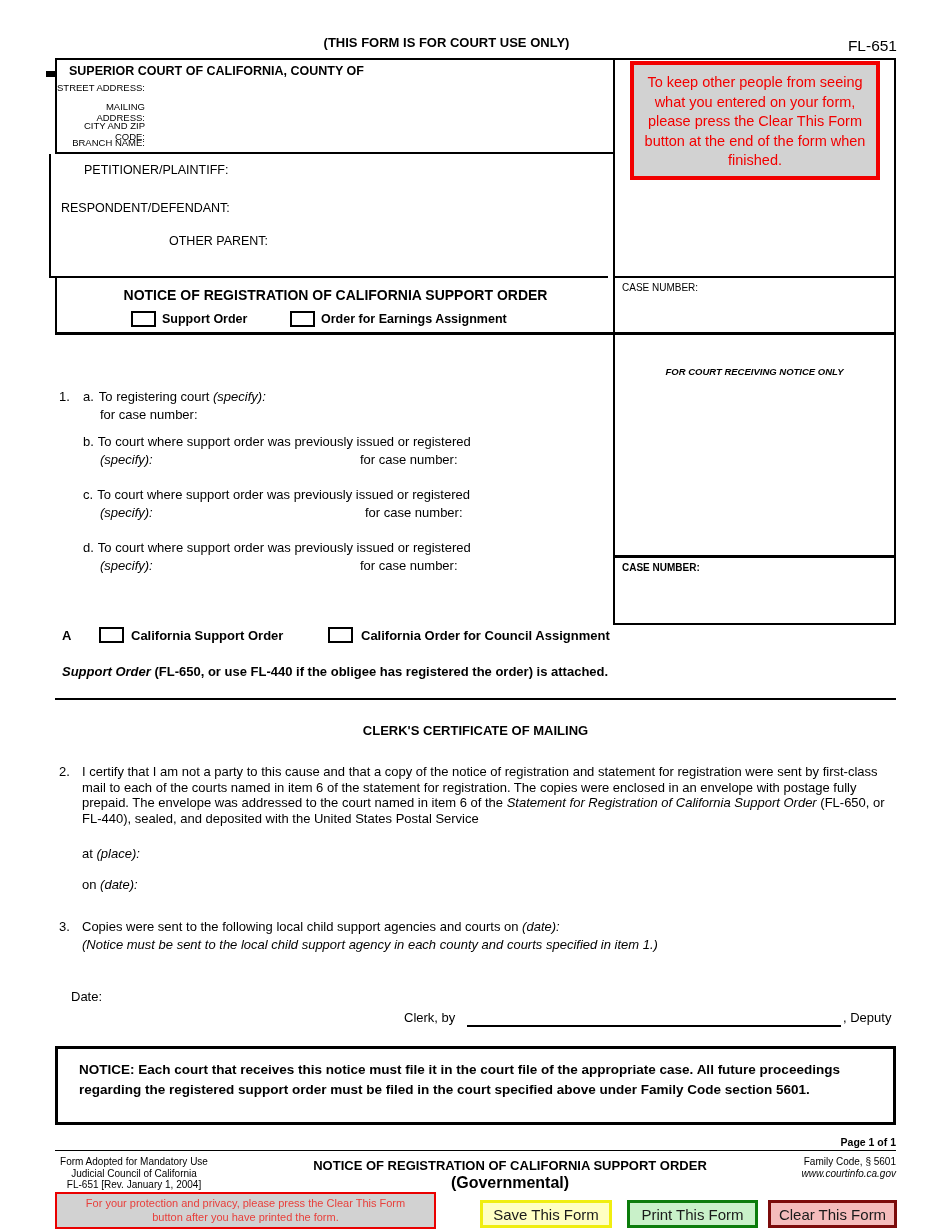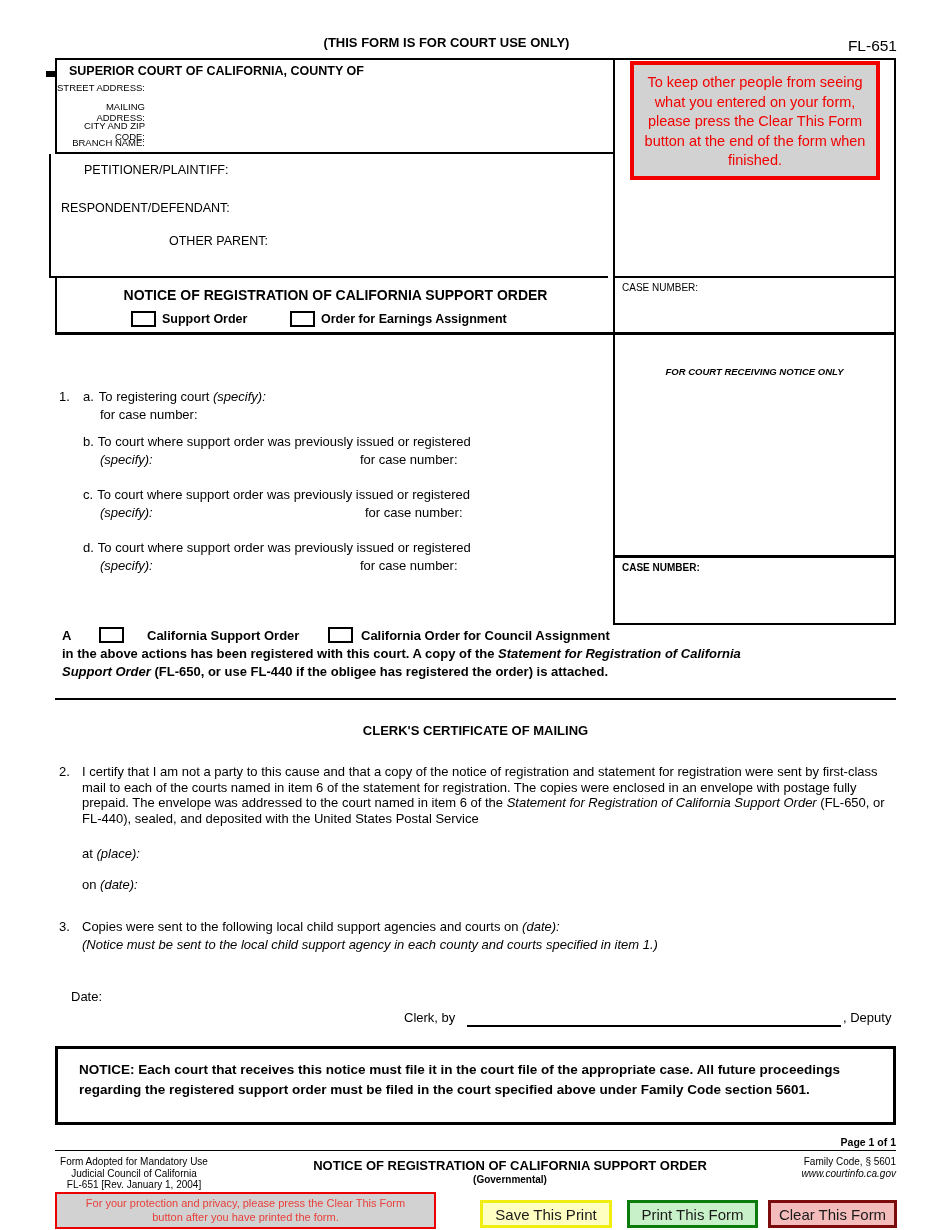--- a/index.html
+++ b/index.html
@@ -110,26 +110,23 @@
   <div class="abs t13" style="left:365px;top:505px;">for case number:</div>
 
   <div class="abs t13" style="left:83px;top:540px;">
     <span style="padding-right:4px;">d.</span><span>To court where support order was previously issued or registered</span>
   </div>
   <div class="abs t13 i" style="left:100px;top:558px;">(specify):</div>
   <div class="abs t13" style="left:360px;top:558px;">for case number:</div>
 
   <div class="abs t13 b" style="left:62px;top:628px;">A</div>
   <div class="cb" style="left:99px;top:627px;width:25px;height:16px;"></div>
-  <div class="abs t13 b" style="left:131px;top:628px;margin-left:16px;">California Support Order</div>
+  <div class="abs t13 b" style="left:131px;top:628px;">California Support Order</div>
   <div class="cb" style="left:328px;top:627px;width:25px;height:16px;"></div>
   <div class="abs t13 b" style="left:361px;top:628px;">California Order for Council Assignment</div>
-  <div class="abs t13" style="left:62px;top:646px;width:800px;">
-    <span class="b">in the above actions has been registered with this court. A copy of the </span><span class="bi">Statement for Registration of California</span>
-  </div>
   <div class="abs t13" style="left:62px;top:664px;width:800px;">
     <span class="bi">Support Order</span><span class="b"> (FL-650, or use FL-440 if the obligee has registered the order) is attached.</span>
   </div>
 
   <div class="rule" style="left:55px;top:698px;width:841px;"></div>
 
   <div class="abs b" style="left:55px;top:723px;width:841px;text-align:center;font-size:13px;">CLERK'S CERTIFICATE OF MAILING</div>
 
   <div class="abs t13" style="left:59px;top:764px;">2.</div>
   <div class="abs" style="left:82px;top:764px;width:816px;font-size:13px;line-height:15.7px;">
@@ -160,29 +157,29 @@
   <div class="abs b" style="left:700px;top:1136px;width:196px;text-align:right;font-size:10.5px;">Page 1 of 1</div>
   <div class="rule" style="left:55px;top:1150px;width:841px;border-top-width:1.5px;"></div>
 
   <div class="abs foot-small" style="left:44px;top:1156px;width:180px;text-align:center;">
     <div>Form Adopted for Mandatory Use</div>
     <div>Judicial Council of California</div>
     <div>FL-651 [Rev. January 1, 2004]</div>
   </div>
 
   <div class="abs b" style="left:240px;top:1158px;width:540px;text-align:center;font-size:13px;">NOTICE OF REGISTRATION OF CALIFORNIA SUPPORT ORDER</div>
-  <div class="abs b" style="left:240px;top:1174px;width:540px;text-align:center;font-size:10px;">(Governmental)</div>
+  <div class="abs b" style="left:240px;top:1174px;width:540px;text-align:center;font-size:16px;">(Governmental)</div>
 
   <div class="abs foot-small" style="left:740px;top:1156px;width:156px;text-align:right;">
     <div>Family Code, § 5601</div>
     <div class="i">www.courtinfo.ca.gov</div>
   </div>
 
   <div class="box privacy-box">
     <div>For your protection and privacy, please press the Clear This Form</div>
     <div>button after you have printed the form.</div>
   </div>
 
-  <button class="form-btn btn-save">Save This Print</button>
+  <button class="form-btn btn-save">Save This Form</button>
   <button class="form-btn btn-print">Print This Form</button>
   <button class="form-btn btn-clear">Clear This Form</button>
 
 </div>
 
 </body></html>

